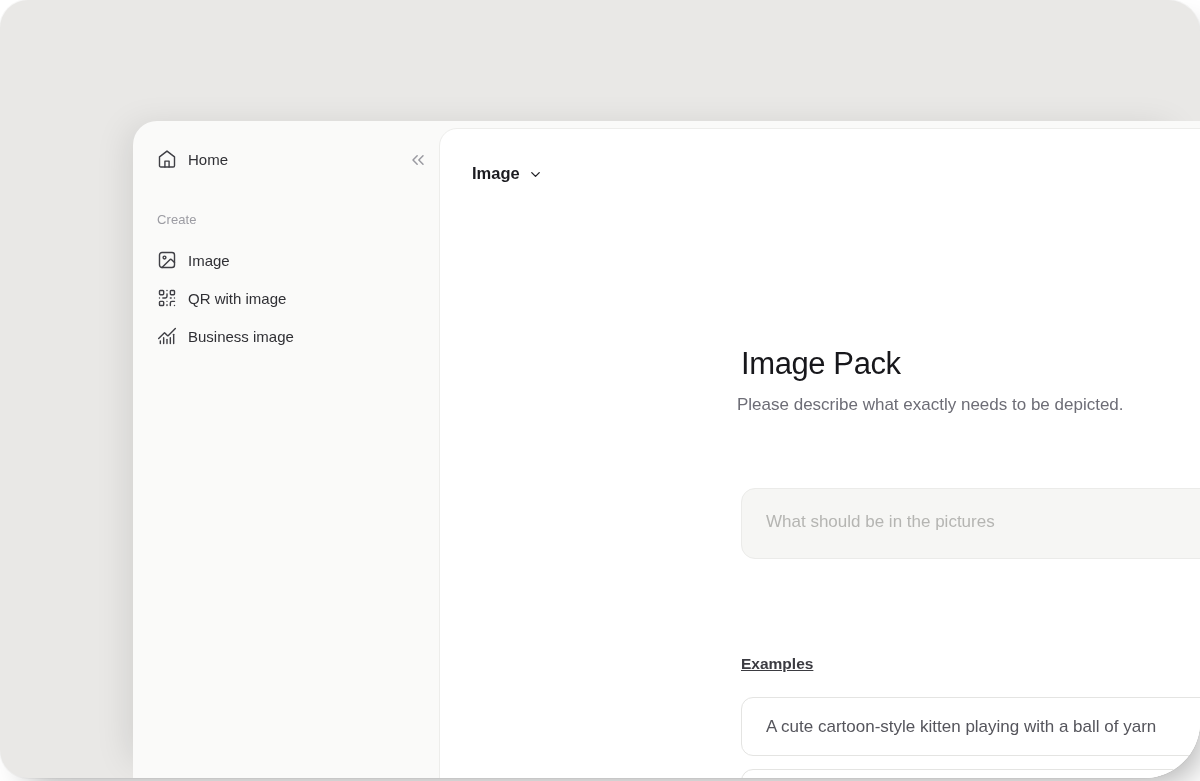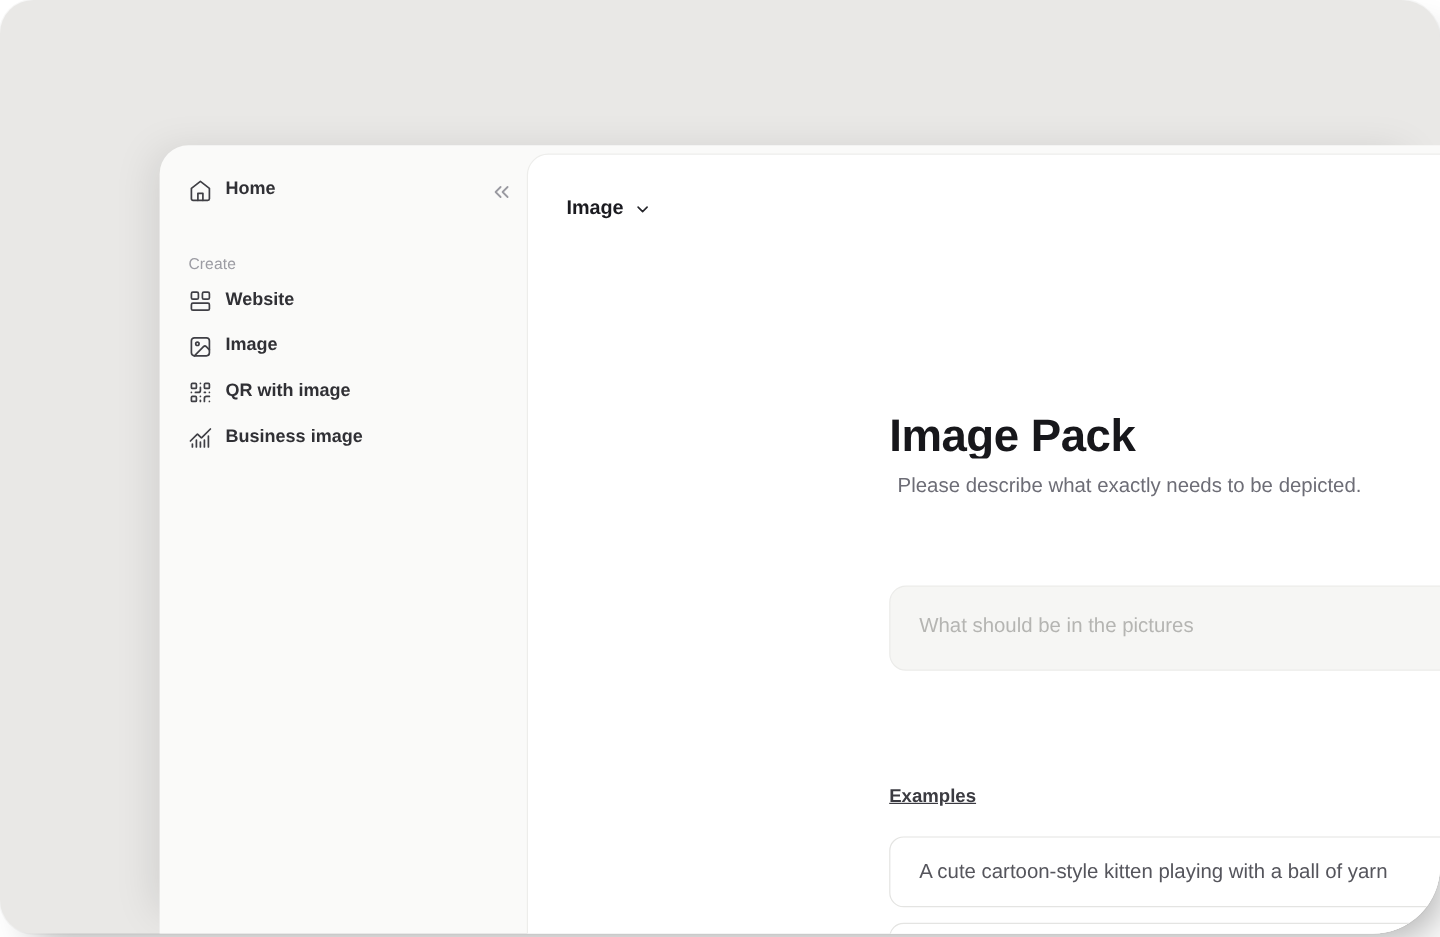--- a/index.html
+++ b/index.html
@@ -20,22 +20,22 @@
     position: absolute; left: 133px; top: 121px; right: 0; bottom: -2px;
     background: #FAFAF9;
     border-top-left-radius: 24px;
     box-shadow: -16px -6px 36px -14px rgba(0,0,0,0.12);
   }
 
   
   .sidebar { position: absolute; left: 0; top: 0; width: 307px; bottom: 0; }
 
   .nav-item {
-    display: flex; gap: 11px;
-    color: #303035; font-size: 15px; cursor: pointer; font-weight: bold;
+    display: flex; align-items: center; gap: 11px;
+    color: #303035; font-size: 15px; cursor: pointer;
   }
   .nav-item .icon { width: 20px; height: 20px; color: #3F3F45; flex: 0 0 20px; }
   .icon svg { width: 100%; height: 100%; display: block; }
 
   .home-row { position: absolute; left: 24px; top: 25px; right: 24px; height: 26px; display: flex; align-items: center; }
   .home-row .nav-item { flex: 1; }
   .collapse-btn {
     position: absolute; left: 251px; top: 4px; width: 20px; height: 20px;
     background: none; border: none; color: #9A9AA1; cursor: pointer; padding: 0;
   }
@@ -61,26 +61,26 @@
   .type-selector {
     position: absolute; left: 32px; top: 31px; height: 26px;
     display: inline-flex; align-items: center; gap: 8px;
     font-size: 16.5px; font-weight: 600; color: #1B1B20; cursor: pointer;
   }
   .type-selector .chev { width: 15px; height: 15px; color: #26262b; margin-top: 2px; }
   .type-selector .chev svg { width: 100%; height: 100%; display: block; }
 
   .page-title {
     position: absolute; left: 301px; top: 217px; right: 0;
-    font-size: 38px; line-height: 36px; font-weight: 700;
+    font-size: 31px; line-height: 36px; font-weight: 400;
     letter-spacing: -0.4px; color: #17171B; white-space: nowrap; overflow: hidden;
   }
 
   .page-desc {
-    position: absolute; left: 308px; top: 261px; right: 0; height: 62px;
+    position: absolute; left: 297px; top: 261px; right: 0; height: 62px;
     font-size: 17px; line-height: 29px; color: #6D6D76;
     overflow: hidden;
   }
   .page-desc div { white-space: nowrap; }
 
   .prompt-input {
     position: absolute; left: 301px; top: 359px; right: -60px; height: 71px;
     background: #F6F6F4;
     border: 1px solid #EBEBE9;
     border-radius: 14px;
@@ -134,30 +134,20 @@
             <path d="m11 17-5-5 5-5"></path>
               <path d="m18 17-5-5 5-5"></path>
           </svg>
         </button>
       </div>
 
       <div class="section-label">Create</div>
 
       <nav class="nav-list">
 
-        <div class="nav-item">
-          <span class="icon">
-            <svg viewBox="0 0 24 24" fill="none" stroke="currentColor" stroke-width="1.7" stroke-linecap="round" stroke-linejoin="round">
-              <rect x="3" y="3" width="7" height="7" rx="1.5"></rect>
-              <rect x="14" y="3" width="7" height="7" rx="1.5"></rect>
-              <rect x="3" y="14" width="18" height="7" rx="1.5"></rect>
-            </svg>
-          </span>
-          <span>Website</span>
-        </div>
 
         <div class="nav-item">
           <span class="icon">
             <svg viewBox="0 0 24 24" fill="none" stroke="currentColor" stroke-width="1.7" stroke-linecap="round" stroke-linejoin="round">
               <rect x="3" y="3" width="18" height="18" rx="3"></rect>
               <circle cx="9" cy="9" r="1.7"></circle>
               <path d="m21 15-3.1-3.1a2 2 0 0 0-2.8 0L6 21"></path>
             </svg>
           </span>
           <span>Image</span>

